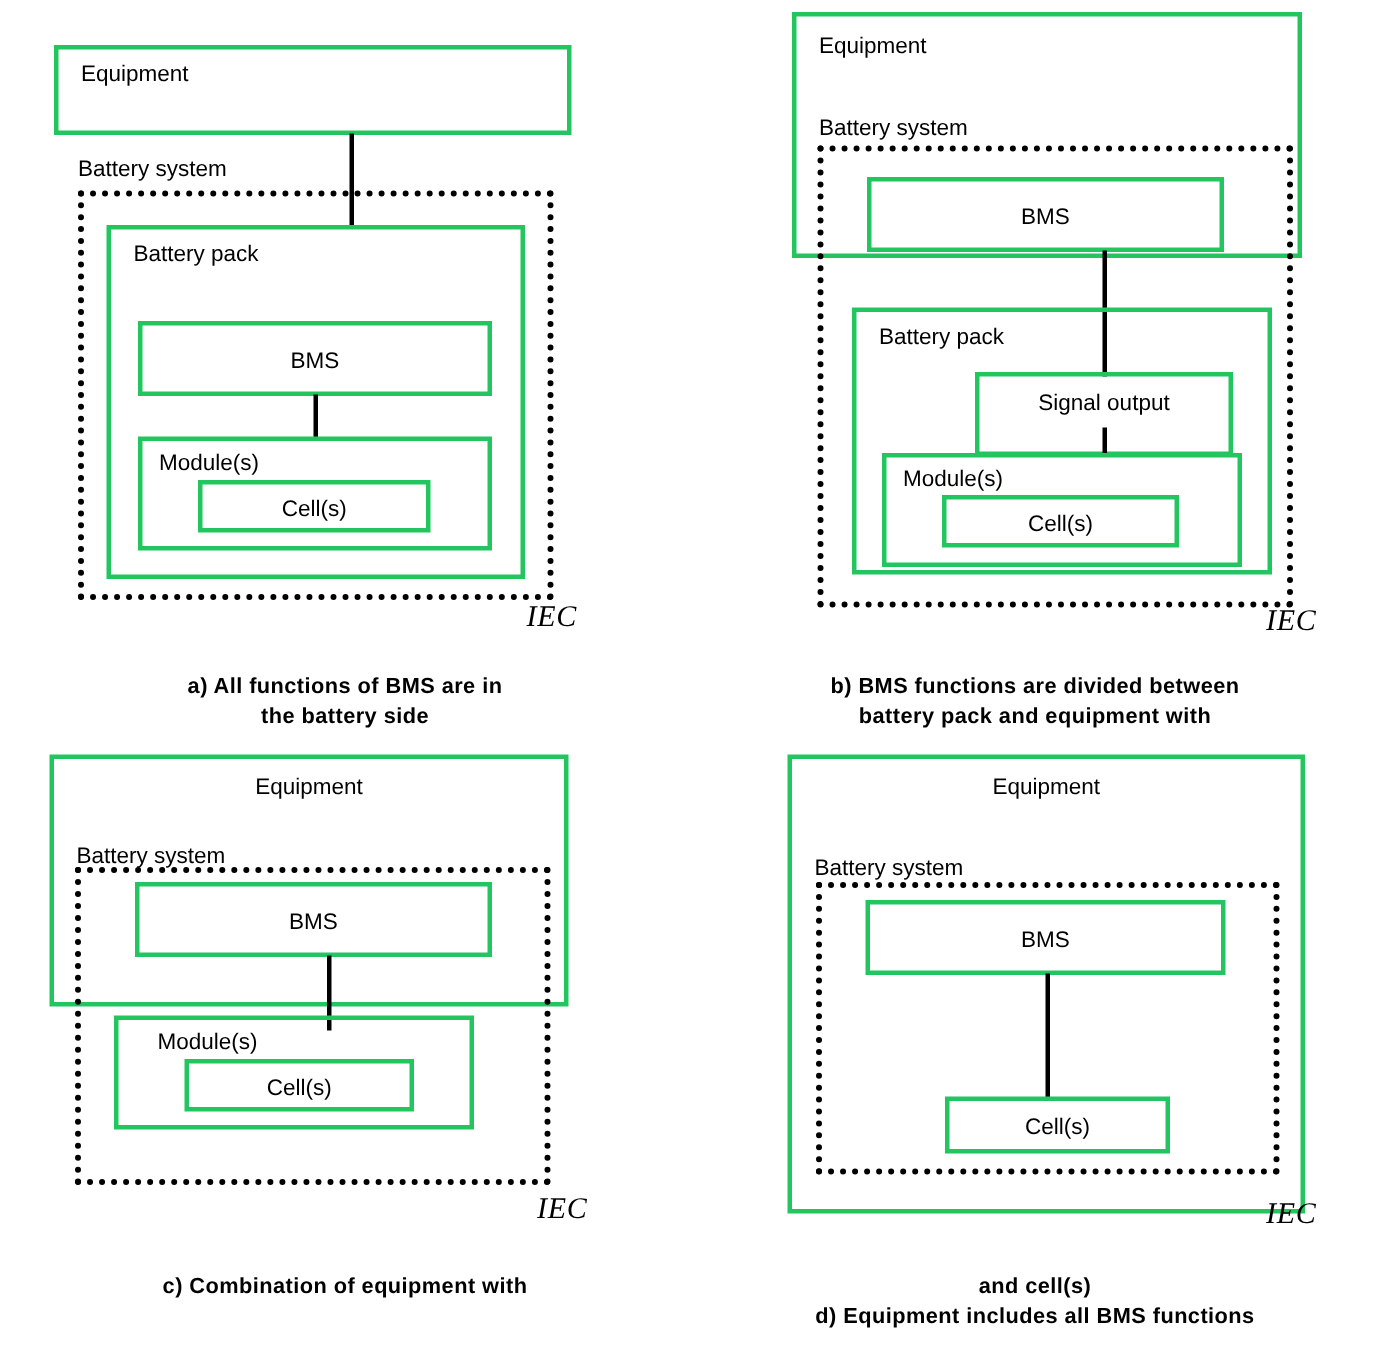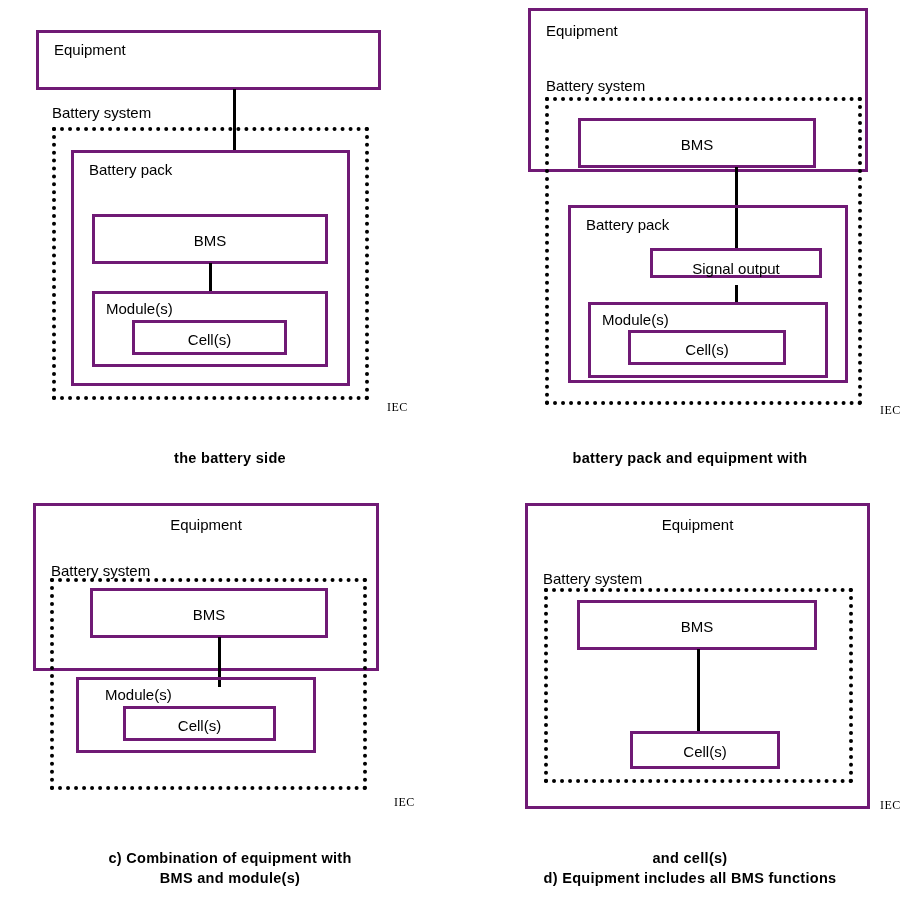--- a/index.html
+++ b/index.html
@@ -19,21 +19,21 @@
     background: #ffffff;
     overflow: hidden;
   }
   .panel {
     position: absolute;
   }
 
   
   .solid-box {
     position: absolute;
-    border: 3px solid #701a75;
+    border: 3px solid #22c55e;
     background: transparent;
     box-sizing: border-box;
   }
   .dashed-box {
     position: absolute;
     border: 4px dotted #000000;
     background: transparent;
     box-sizing: border-box;
   }
   .connector {
@@ -61,23 +61,23 @@
     position: absolute;
     font-size: 15px;
     line-height: 17px;
     white-space: nowrap;
   }
 
   
   .iec-mark {
     position: absolute;
     font-family: "Liberation Serif", serif;
-    font-size: 12px;
+    font-style: italic;
+    font-size: 20px;
     letter-spacing: 0.5px;
-    margin-left: 36px;
   }
 
   
   .caption {
     position: absolute;
     font-size: 14.5px;
     line-height: 20px;
     font-weight: bold;
     text-align: center;
     letter-spacing: 0.3px;
@@ -115,20 +115,21 @@
       <div class="box-label-tl" style="left:11px; top:6px;">Module(s)</div>
     </div>
 
     <div class="solid-box" style="left:132px; top:320px; width:155px; height:35px;">
       <div class="box-label-center" style="left:0px; top:8px;">Cell(s)</div>
     </div>
 
     <div class="iec-mark" style="left:351px; top:400px;">IEC</div>
 
     <div class="caption" style="left:20px; top:448px; width:420px;">
+      <span>a) All functions of BMS are in</span>
       <span>the battery side</span>
     </div>
   </div>
 
   <div class="panel" style="left:460px; top:0px; width:459px; height:440px;">
 
     <div class="solid-box" style="left:68px; top:8px; width:340px; height:164px;">
       <div class="box-label-tl" style="left:15px; top:11px;">Equipment</div>
       <div class="box-label-tl" style="left:15px; top:66px;">Battery system</div>
     </div>
@@ -138,37 +139,38 @@
     <div class="solid-box" style="left:118px; top:118px; width:238px; height:50px;">
       <div class="box-label-center" style="left:0px; top:15px;">BMS</div>
     </div>
 
     <div class="connector" style="left:275px; top:167px; height:84px;"></div>
 
     <div class="solid-box" style="left:108px; top:205px; width:280px; height:178px;">
       <div class="box-label-tl" style="left:15px; top:8px;">Battery pack</div>
     </div>
 
-    <div class="solid-box" style="left:190px; top:248px; width:172px; height:30px;">
+    <div class="solid-box" style="left:190px; top:248px; width:172px; height:56px;">
       <div class="box-label-center" style="left:0px; top:9px;">Signal output</div>
     </div>
 
     <div class="connector" style="left:275px; top:285px; height:18px;"></div>
 
     <div class="solid-box" style="left:128px; top:302px; width:240px; height:76px;">
       <div class="box-label-tl" style="left:11px; top:6px;">Module(s)</div>
     </div>
 
     <div class="solid-box" style="left:168px; top:330px; width:158px; height:35px;">
       <div class="box-label-center" style="left:0px; top:8px;">Cell(s)</div>
     </div>
 
     <div class="iec-mark" style="left:384px; top:403px;">IEC</div>
 
     <div class="caption" style="left:20px; top:448px; width:420px;">
+      <span>b) BMS functions are divided between</span>
       <span>battery pack and equipment with</span>
     </div>
   </div>
 
   <div class="panel" style="left:0px; top:495px; width:440px; height:411px;">
 
     <div class="solid-box" style="left:33px; top:8px; width:346px; height:168px;">
       <div class="box-label-center" style="left:0px; top:10px;">Equipment</div>
       <div class="box-label-tl" style="left:15px; top:56px;">Battery system</div>
     </div>
@@ -186,21 +188,20 @@
     </div>
 
     <div class="solid-box" style="left:123px; top:211px; width:153px; height:35px;">
       <div class="box-label-center" style="left:0px; top:8px;">Cell(s)</div>
     </div>
 
     <div class="iec-mark" style="left:358px; top:300px;">IEC</div>
 
     <div class="caption" style="left:20px; top:353px; width:420px;text-align:center;">
       <span>c) Combination of equipment with</span>
-      <span>BMS and module(s)</span>
     </div>
   </div>
 
   <div class="panel" style="left:460px; top:495px; width:459px; height:411px;">
 
     <div class="solid-box" style="left:65px; top:8px; width:345px; height:306px;">
       <div class="box-label-center" style="left:0px; top:10px;">Equipment</div>
       <div class="box-label-tl" style="left:15px; top:64px;">Battery system</div>
     </div>
 

